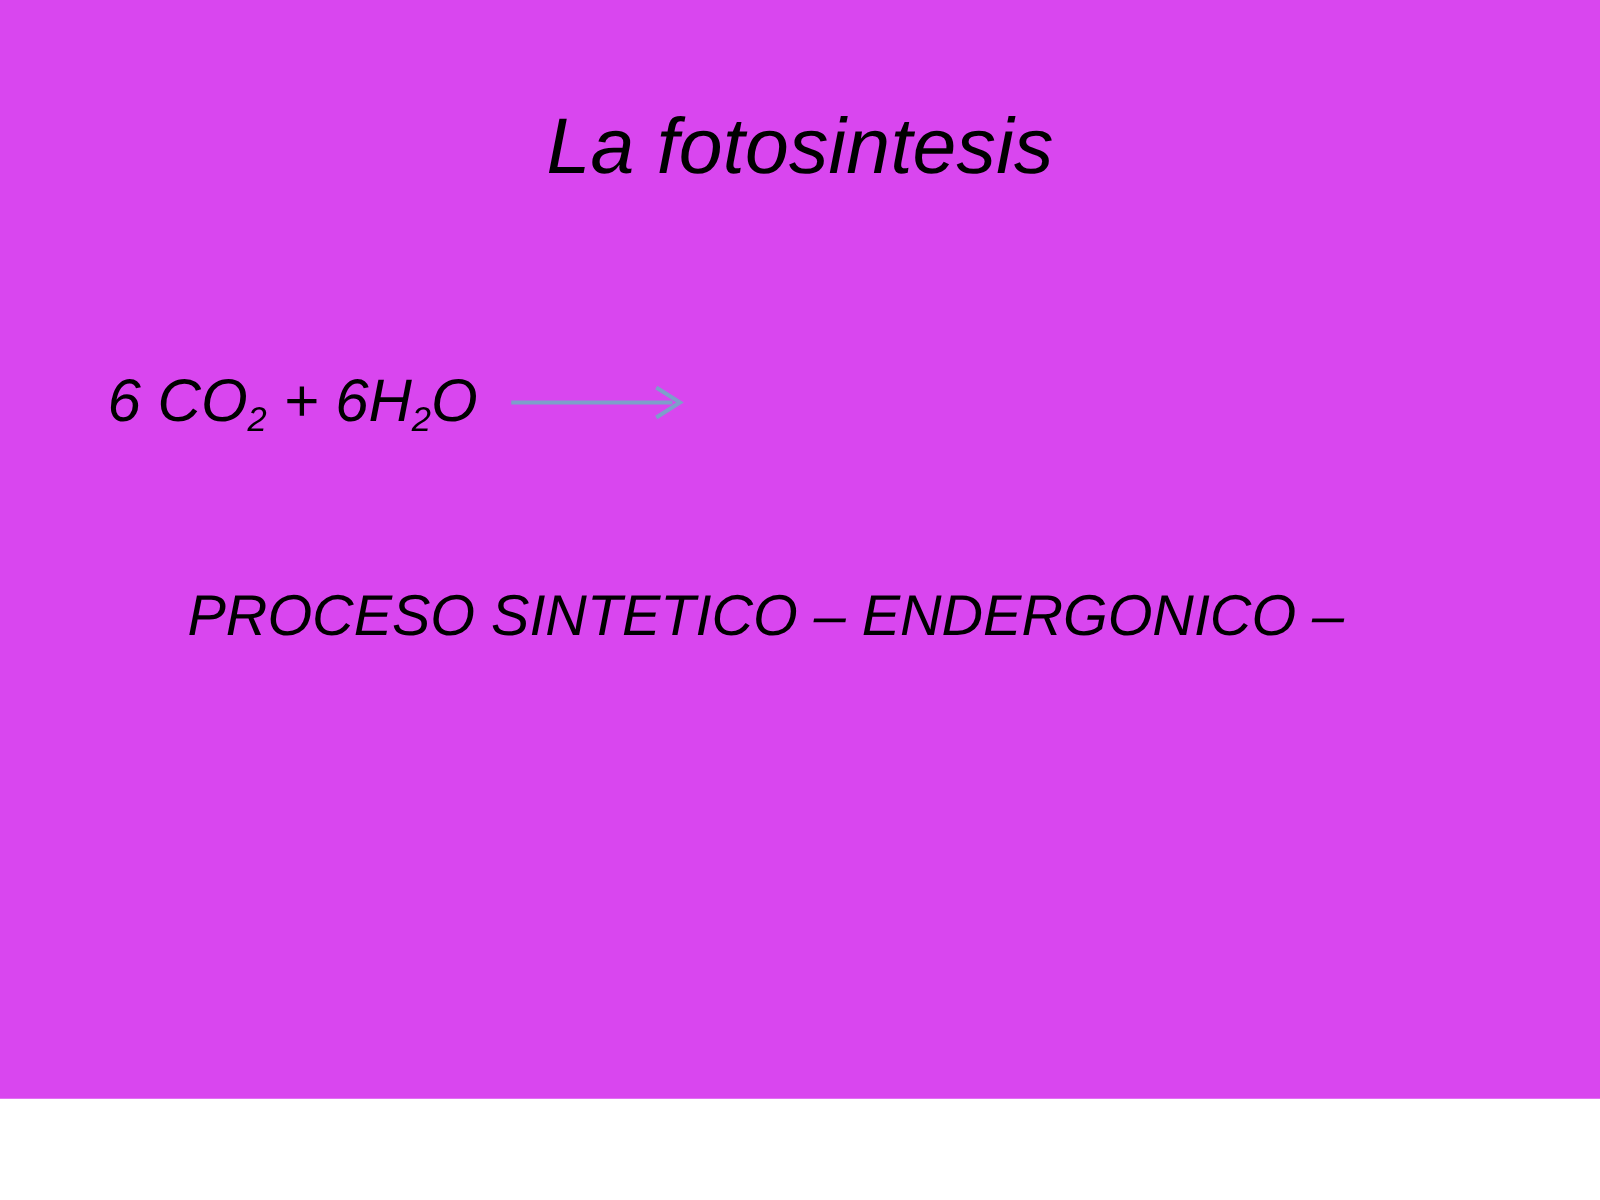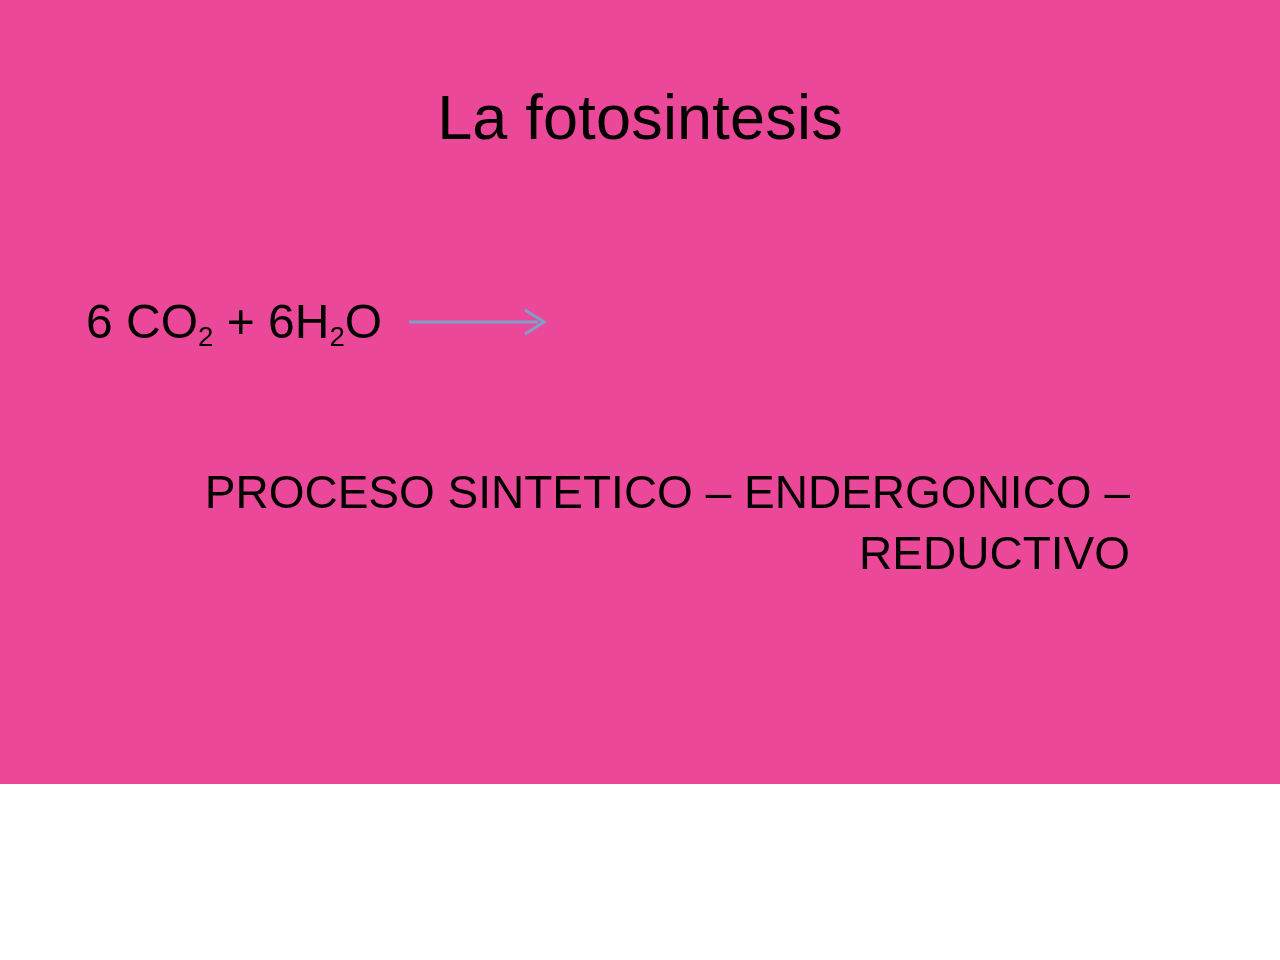--- a/index.html
+++ b/index.html
@@ -11,22 +11,23 @@
     height: 960px;
     background: #ffffff;
     font-family: "Liberation Sans", sans-serif;
     color: #000000;
     overflow: hidden;
   }
 
   .slide {
     position: relative;
     width: 1280px;
-    height: 784px;
-    background: #ec4899;
+    height: 879px;
+    background: #d946ef;
+    font-style: italic;
   }
 
   
   .slide-title {
     position: absolute;
     left: 0;
     top: 82px;
     width: 1280px;
     text-align: center;
     font-size: 63px;
@@ -73,21 +74,21 @@
     line-height: 0;
   }
 
   
   .caption-block {
     position: absolute;
     left: 50%;
     transform: translateX(-50%);
     top: 462px;
     width: 980px;
-    text-align: right;
+    text-align: left;
     font-size: 46px;
     font-weight: 400;
     line-height: 1.33;
     color: #000000;
   }
   .caption-line {
     display: block;
   }
 </style>
 </head>
@@ -106,16 +107,15 @@
         <line x1="1" y1="17" x2="130" y2="17" stroke="#7d9fca" stroke-width="3.2" stroke-linecap="butt"></line>
         <polyline points="117,5 136,17 117,29" fill="none" stroke="#7d9fca" stroke-width="3.2" stroke-linecap="butt" stroke-linejoin="miter"></polyline>
       </svg>
     </span>
 
 
   </div>
 
   <div class="caption-block">
     <span class="caption-line">PROCESO SINTETICO – ENDERGONICO –</span>
-    <span class="caption-line">REDUCTIVO</span>
   </div>
 
 </div>
 
 </body></html>

